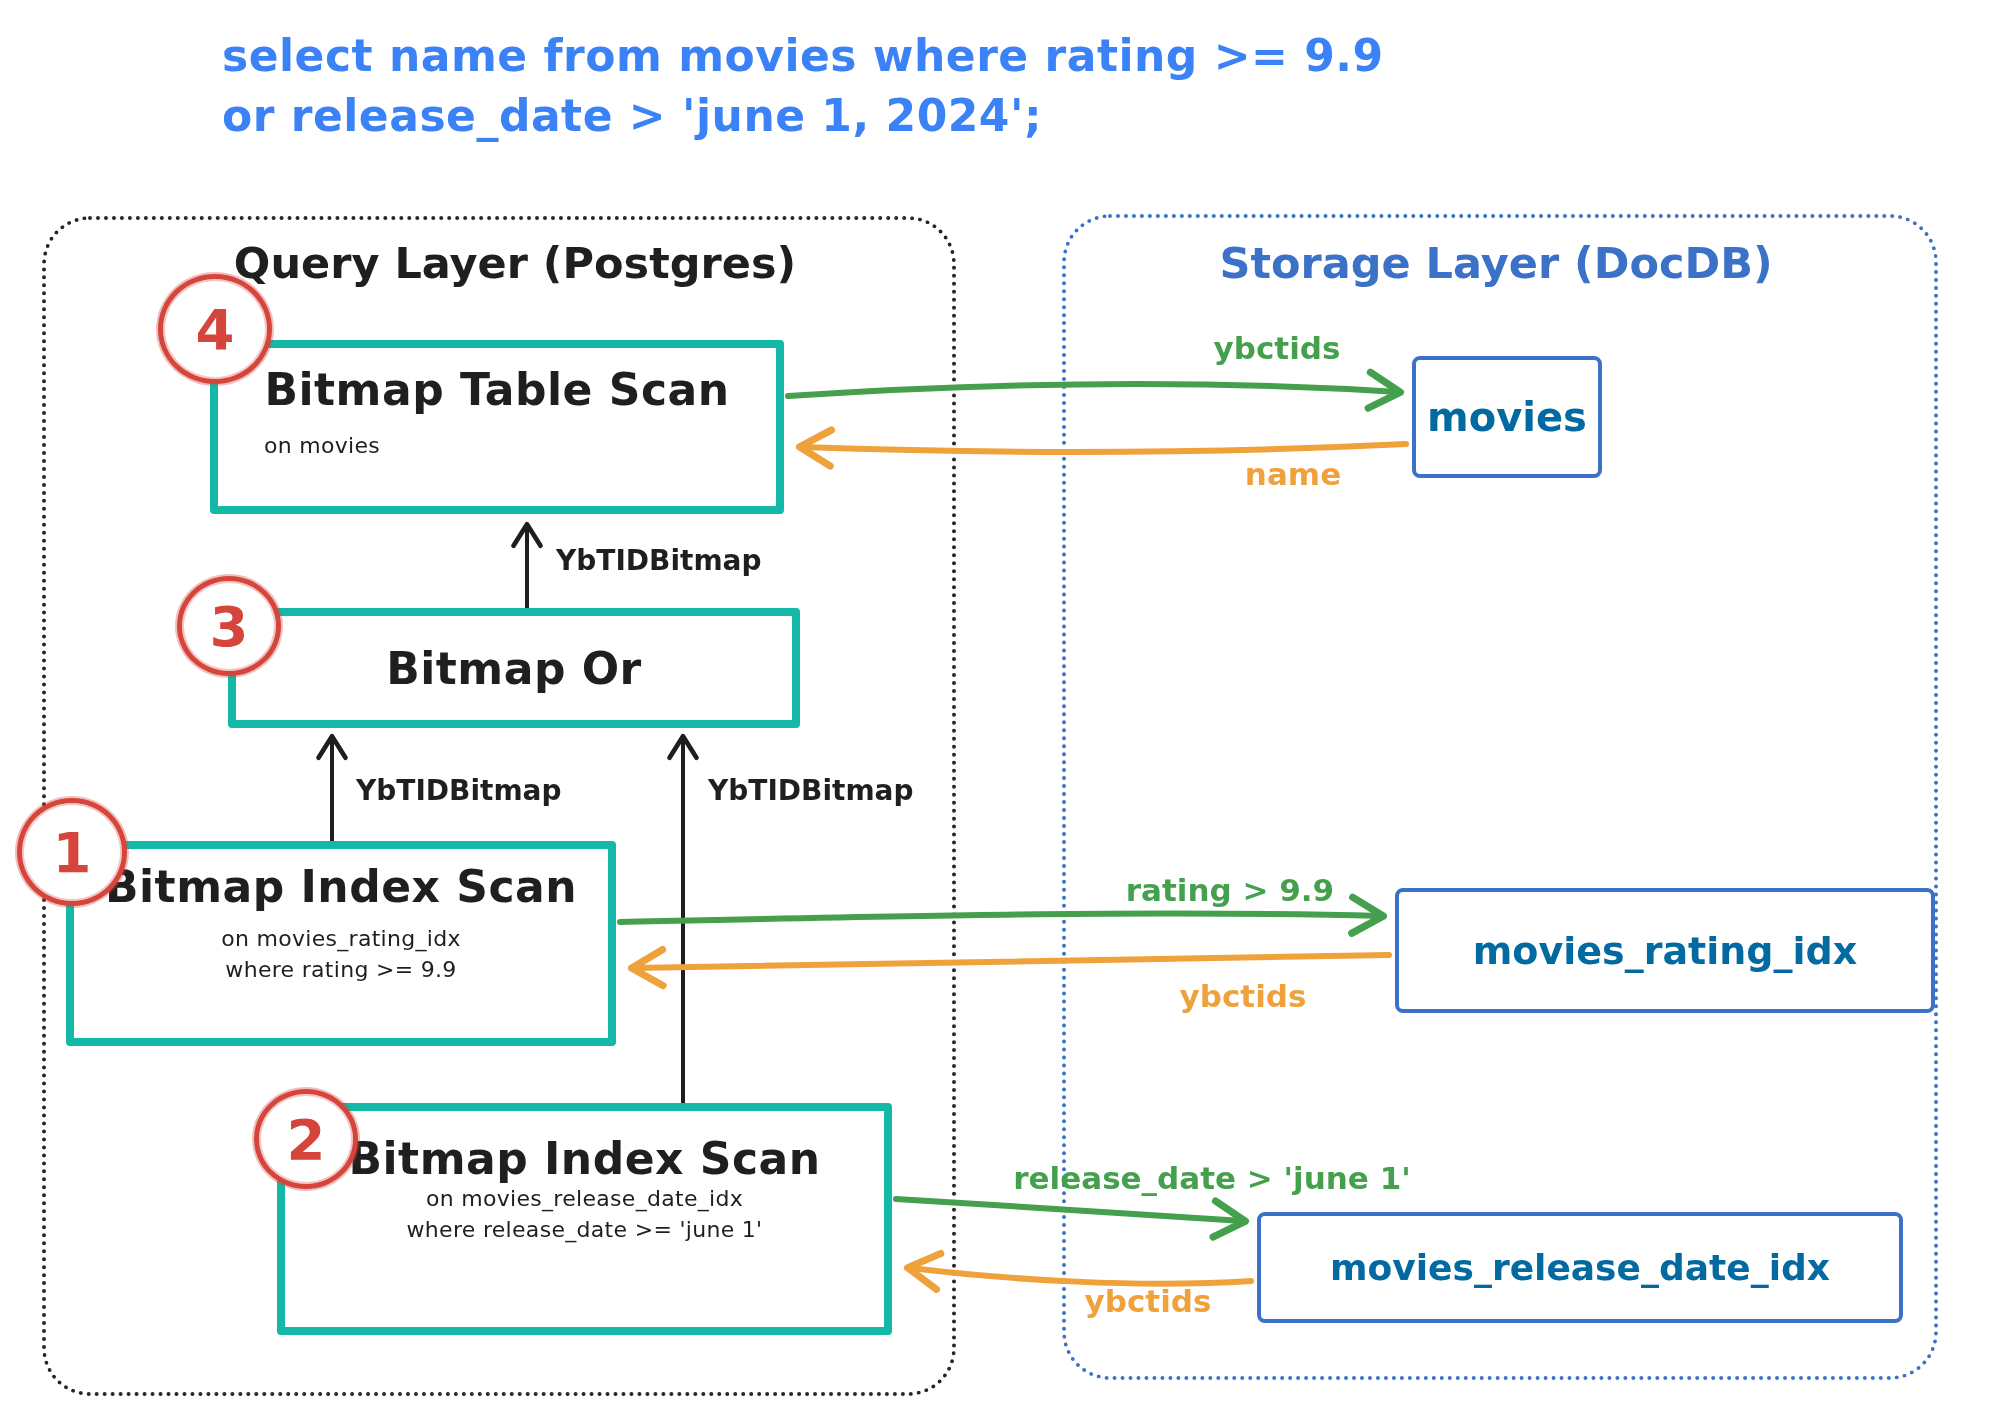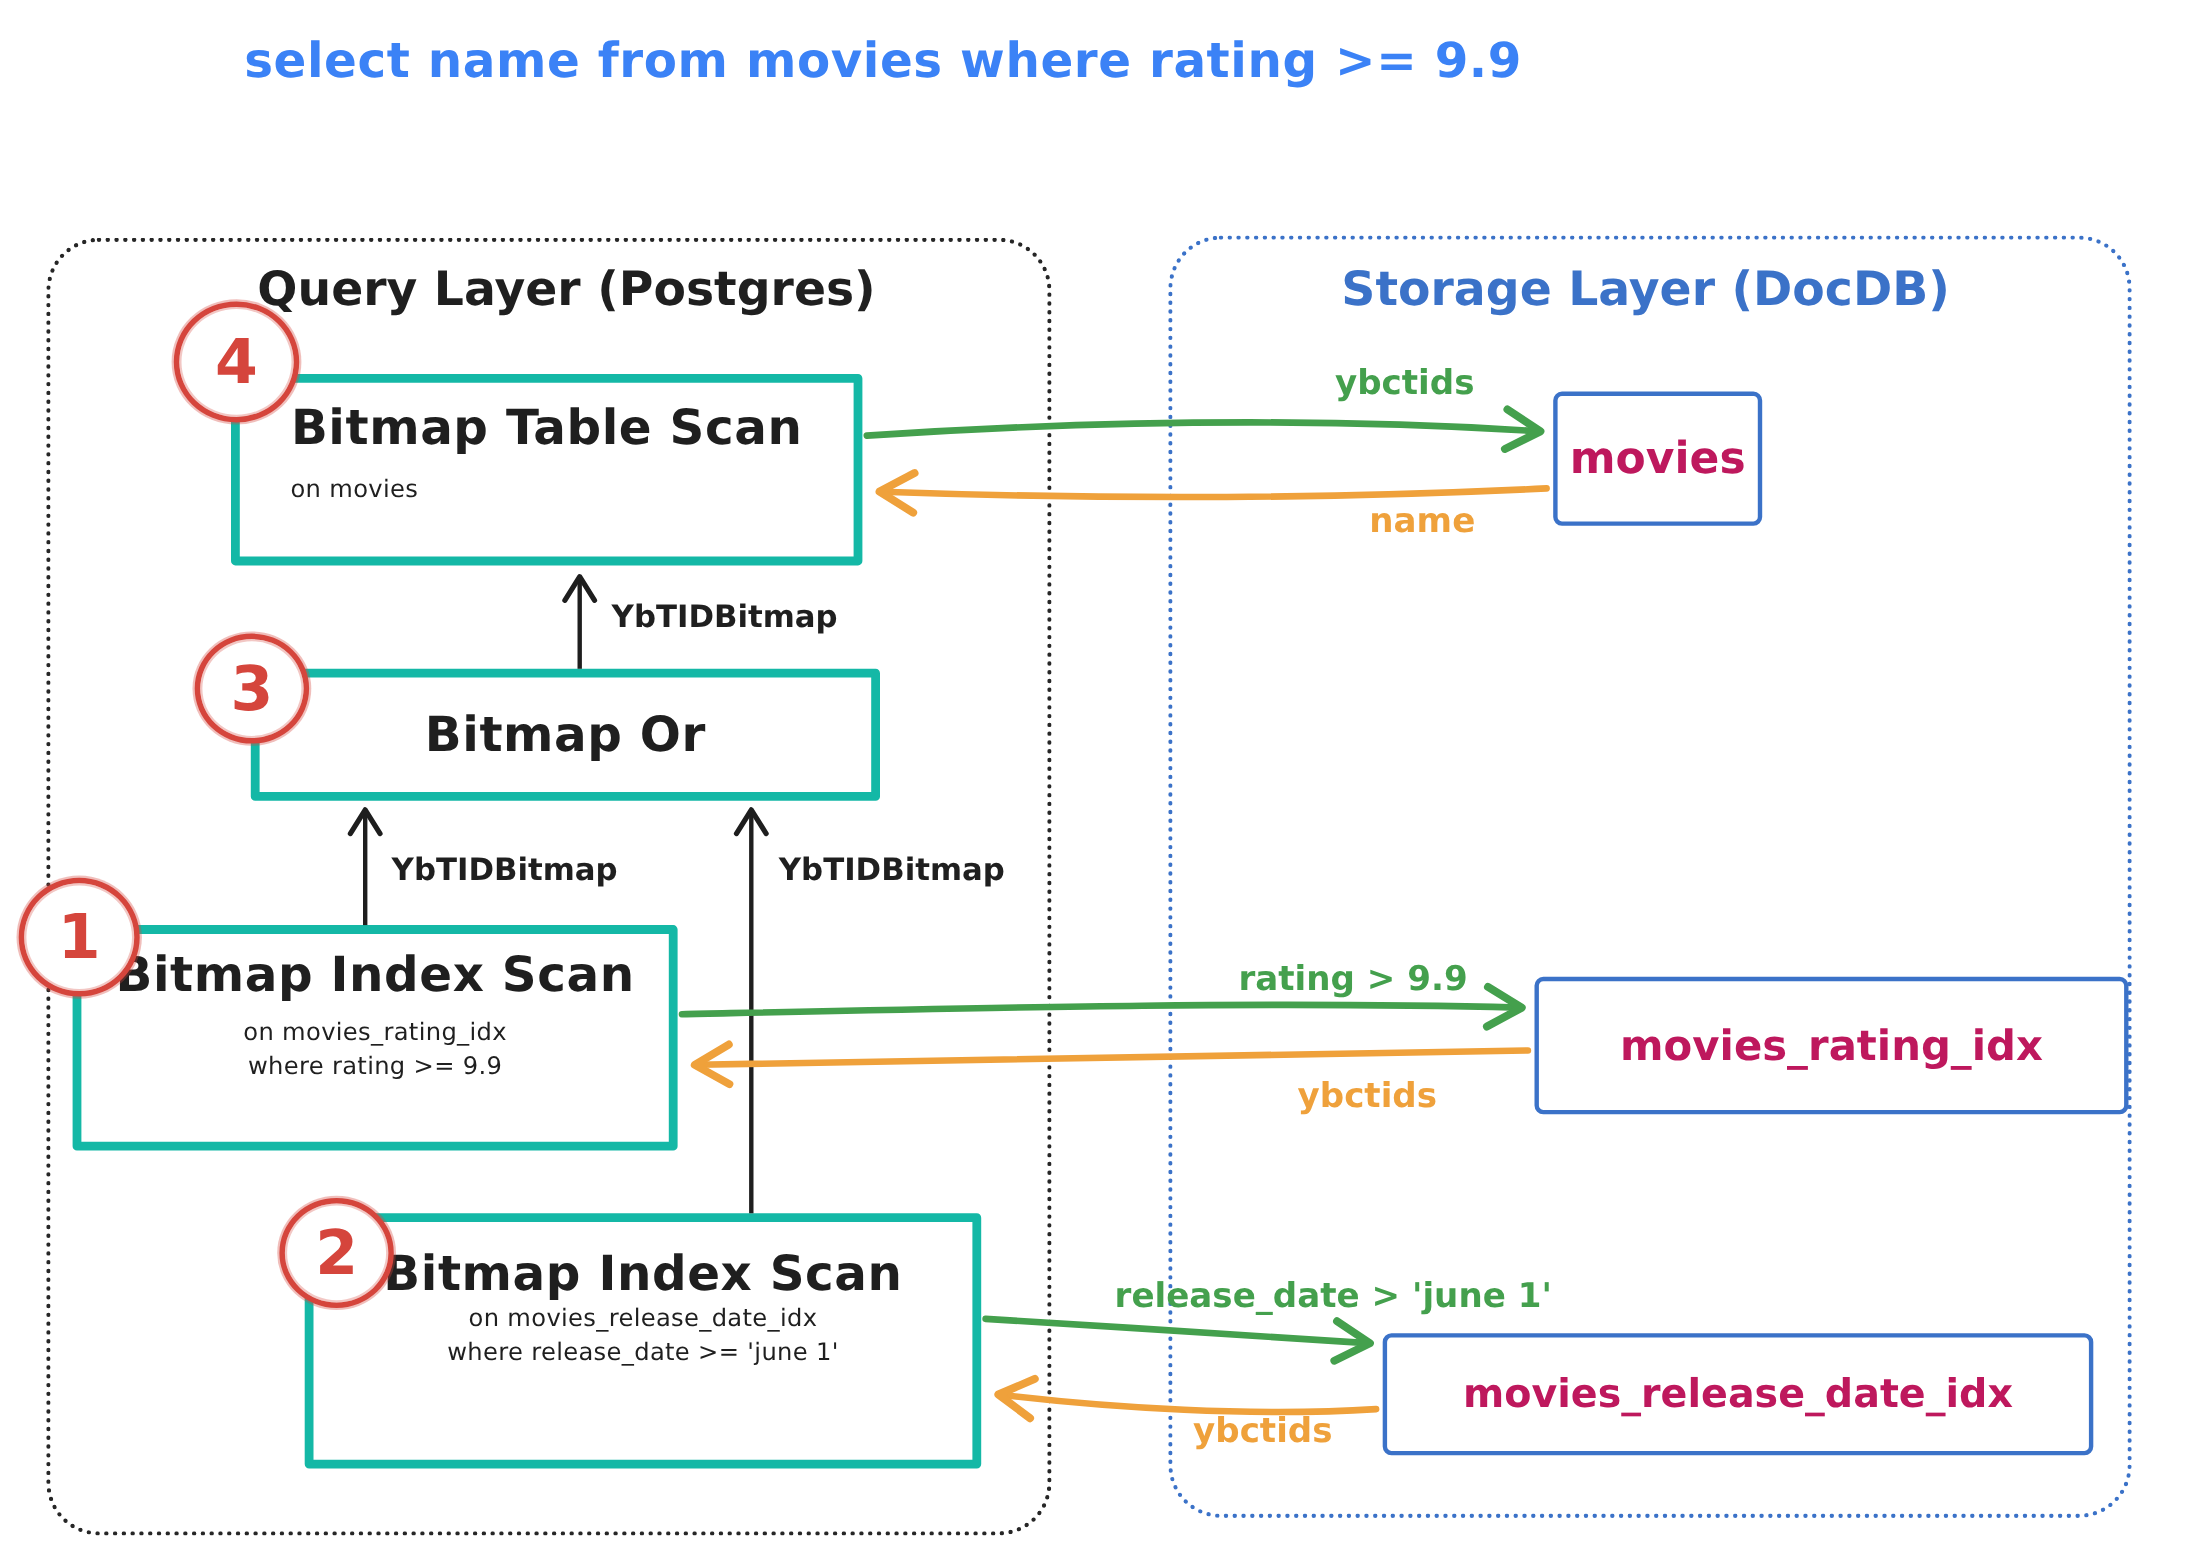--- a/index.html
+++ b/index.html
@@ -42,41 +42,42 @@
     position:absolute;z-index:6;border:5px solid #d5453c;border-radius:50%;
     background:#fff;box-sizing:border-box;
     display:flex;align-items:center;justify-content:center;
     color:#d5453c;font-size:56px;font-weight:700;
     box-shadow:0 0 0 2px rgba(213,69,60,.35), inset 0 0 0 2px rgba(213,69,60,.3);
   }
   
   .table-box{
     position:absolute;background:#fff;border:4px solid #3b72c8;border-radius:8px;
     box-sizing:border-box;display:flex;align-items:center;justify-content:center;
-    color:#be185d;font-weight:600;z-index:2;white-space:nowrap;
+    color:#0369a1;font-weight:600;z-index:2;white-space:nowrap;
   }
   
   .edge-label{
     position:absolute;font-size:28px;font-weight:600;color:#1f1f1f;
     white-space:nowrap;z-index:4;
   }
   .flow-label{
     position:absolute;font-size:31px;font-weight:600;white-space:nowrap;
     transform:translateX(-50%);z-index:4;
   }
   .flow-label.green{color:#44a04d;}
   .flow-label.orange{color:#efa13b;}
   svg.wires{position:absolute;left:0;top:0;z-index:3;pointer-events:none;}
 </style>
 </head>
 <body>
 
 <div id="canvas">
 
   <div class="sql-line" style="top:30px;">select name from movies where rating &gt;= 9.9</div>
+  <div class="sql-line" style="top:90px;">or release_date &gt; 'june 1, 2024';</div>
 
   <div class="panel query"></div>
   <div class="panel-title" style="left:515px;top:238px;color:#1f1f1f;">Query Layer (Postgres)</div>
 
   <div class="panel storage"></div>
   <div class="panel-title" style="left:1496px;top:238px;color:#3b72c8;">Storage Layer (DocDB)</div>
 
   <svg class="wires" width="1999" height="1402" viewBox="0 0 1999 1402">
     <defs>
       <marker id="head-black" viewBox="0 0 20 20" refX="15" refY="10" markerWidth="9" markerHeight="9" orient="auto">

